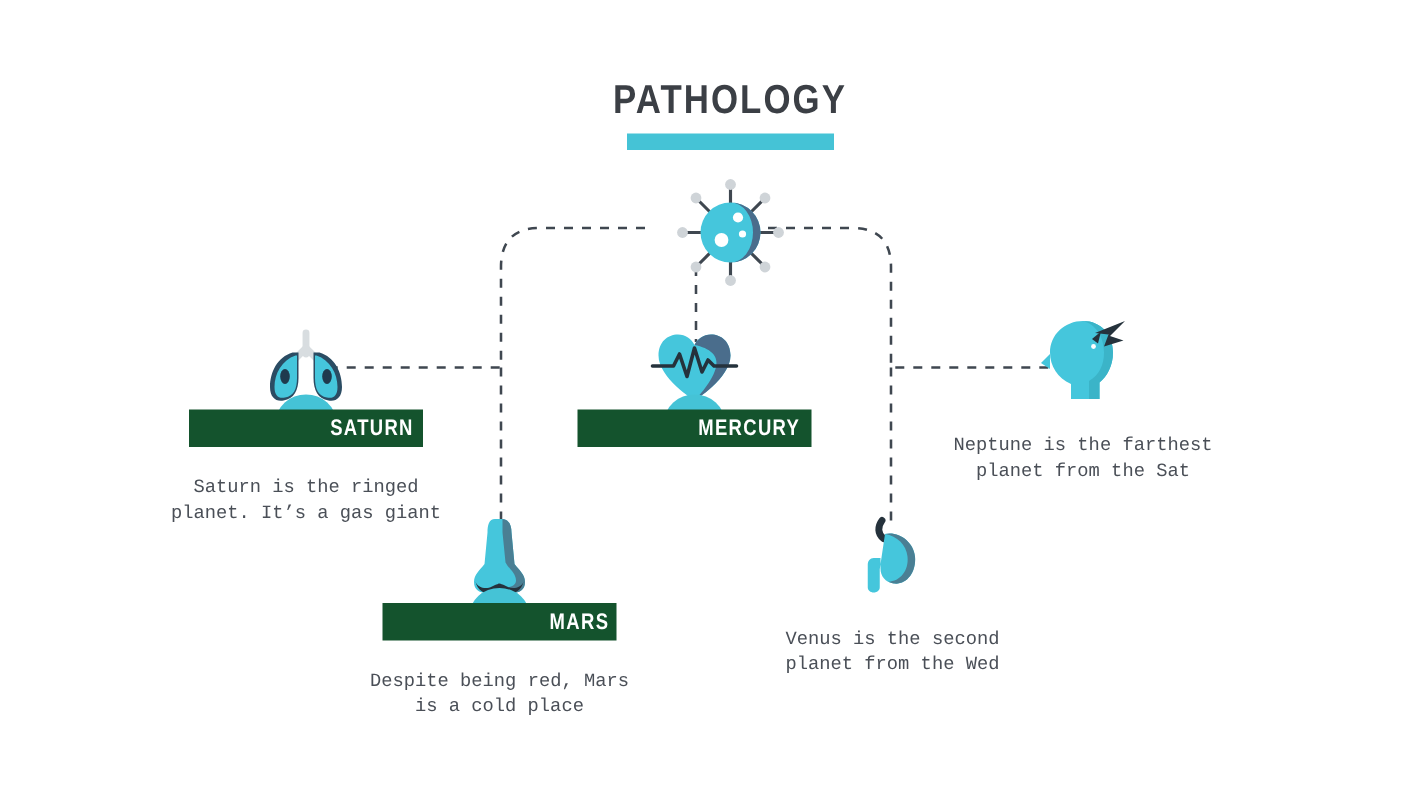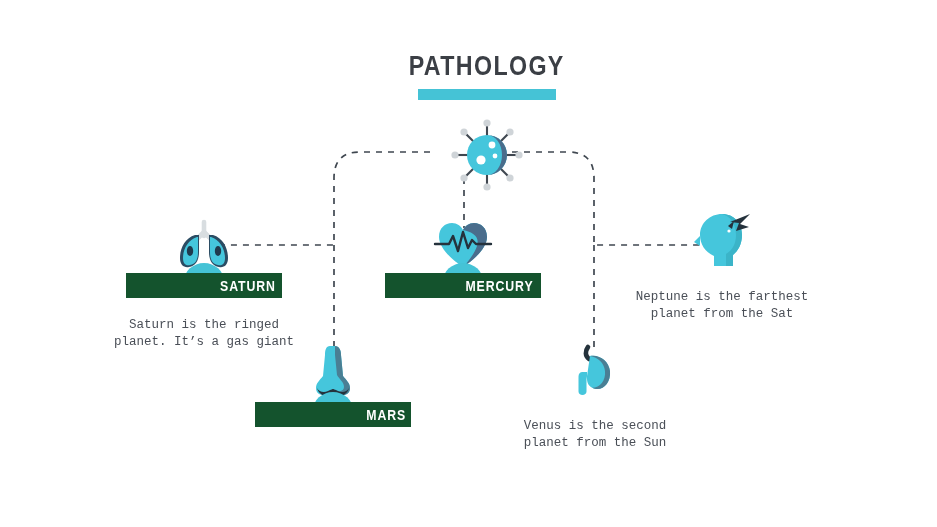--- a/index.html
+++ b/index.html
@@ -249,29 +249,31 @@
         <path d="M29 3 C33 3 35 7 35 12 L37 33 C40 37 44 40 44 45 C44 51 39 53 33 52 C30 51.5 28 50.2 27 49 C30 49 38 49 38 44 C38 39 33 36 31 32 L29 12 Z" fill="#4a7f94"></path>
         <path d="M11 45 C13 49 18 50 22 48 C25 46.5 27 46 27 46 C27 46 29 46.5 32 48 C36 50 41 49 43 45 C41 52 35 54 30 52 C28 51 27 50 27 50 C27 50 26 51 24 52 C19 54 13 52 11 45 Z" fill="#25323c"></path>
       </svg>
     </div>
     <div class="label-wrap">
       <div class="label-bump"></div>
       <div class="label-bar">
         <span class="label-text">MARS</span>
       </div>
     </div>
+    <div class="node-desc">Despite being red, Mars
+is a cold place</div>
   </div>
 
   <div class="node" id="node-venus">
     <div class="node-icon">
       <svg viewBox="0 0 54 56" width="54" height="56" xmlns="http://www.w3.org/2000/svg">
         <path d="M20 4 C17 8 17 13 21 16" stroke="#25323c" stroke-width="4.6" fill="none" stroke-linecap="round"></path>
         <path d="M21 14 C29 12 40 17 42 28 C44 39 36 47 28 46 C22 45.2 19 41 19 36 L19 30 L14 30 C11.5 30 10 32 10 35 V48 C10 50 11.5 51.5 14 51.5 C16.5 51.5 18 50 18 48 V36" fill="none" stroke="#45c6dc" stroke-width="0"></path>
         <path d="M22 13 C31 11 41 18 42 28 C43 39 36 47 28 46 C22 45.2 19 41 19 36 V29 H14.5 C12 29 10.5 31 10.5 33.5 V48.5 C10.5 50.6 12.3 52 14.5 52 C16.7 52 18.5 50.6 18.5 48.5 V36.5" fill="#45c6dc"></path>
         <path d="M10.5 33.5 C10.5 31 12 29 14.5 29 H19 V36 C19 41 22 45.2 28 46 C36 47 43 39 42 28 C41 18 31 11 22 13 C30 16 36 22 36 30 C36 38 31 43 25 42 C21 41.3 19.5 38 19.5 34 V33 H14.5 C13 33 12.2 33.5 12.2 35 V48.5 C12.2 49.8 13.2 50.4 14.5 50.4 C15.8 50.4 16.8 49.8 16.8 48.5 V36.5 H14.2 V48.5 C14.2 49 14.2 49 14.2 49 Z" fill="#4a7f94" opacity="0"></path>
         <path d="M22 13 C31 11 41 18 42 28 C43 39 36 47 28 46 C26.5 45.8 25.3 45.4 24.2 44.8 C32 44.6 38 37.5 37 28 C36.2 20 30 14.4 22 13 Z" fill="#4a7f94"></path>
       </svg>
     </div>
     <div class="node-desc">Venus is the second
-planet from the Sun</div>
+planet from the Wed</div>
   </div>
 
 </div>
 
 </body></html>

